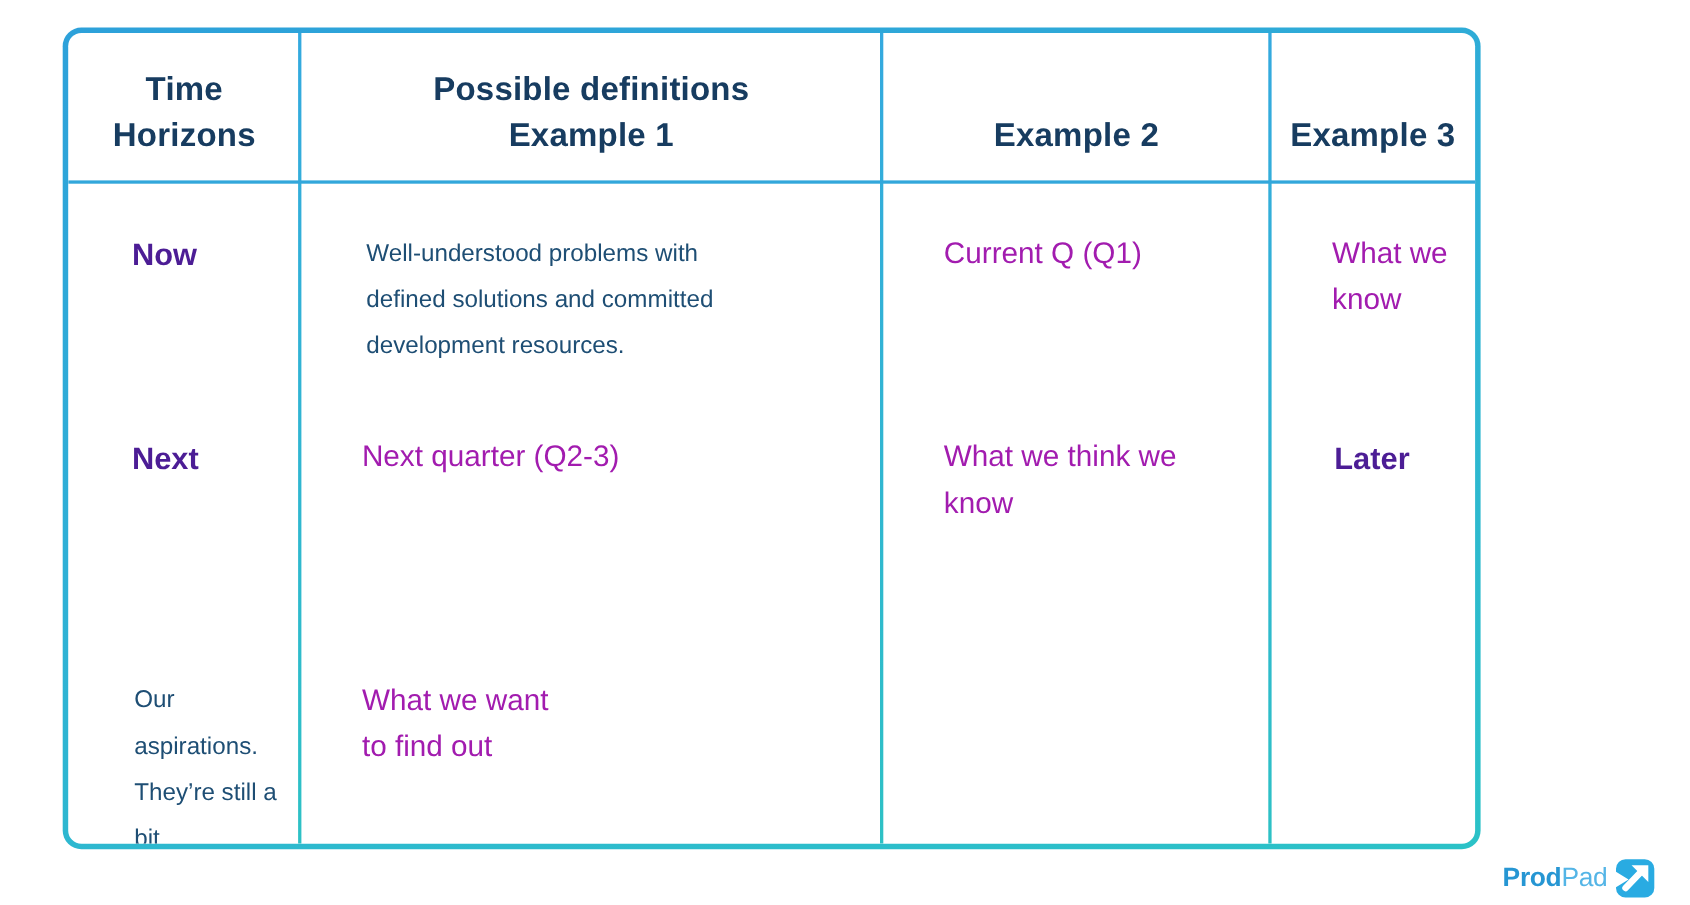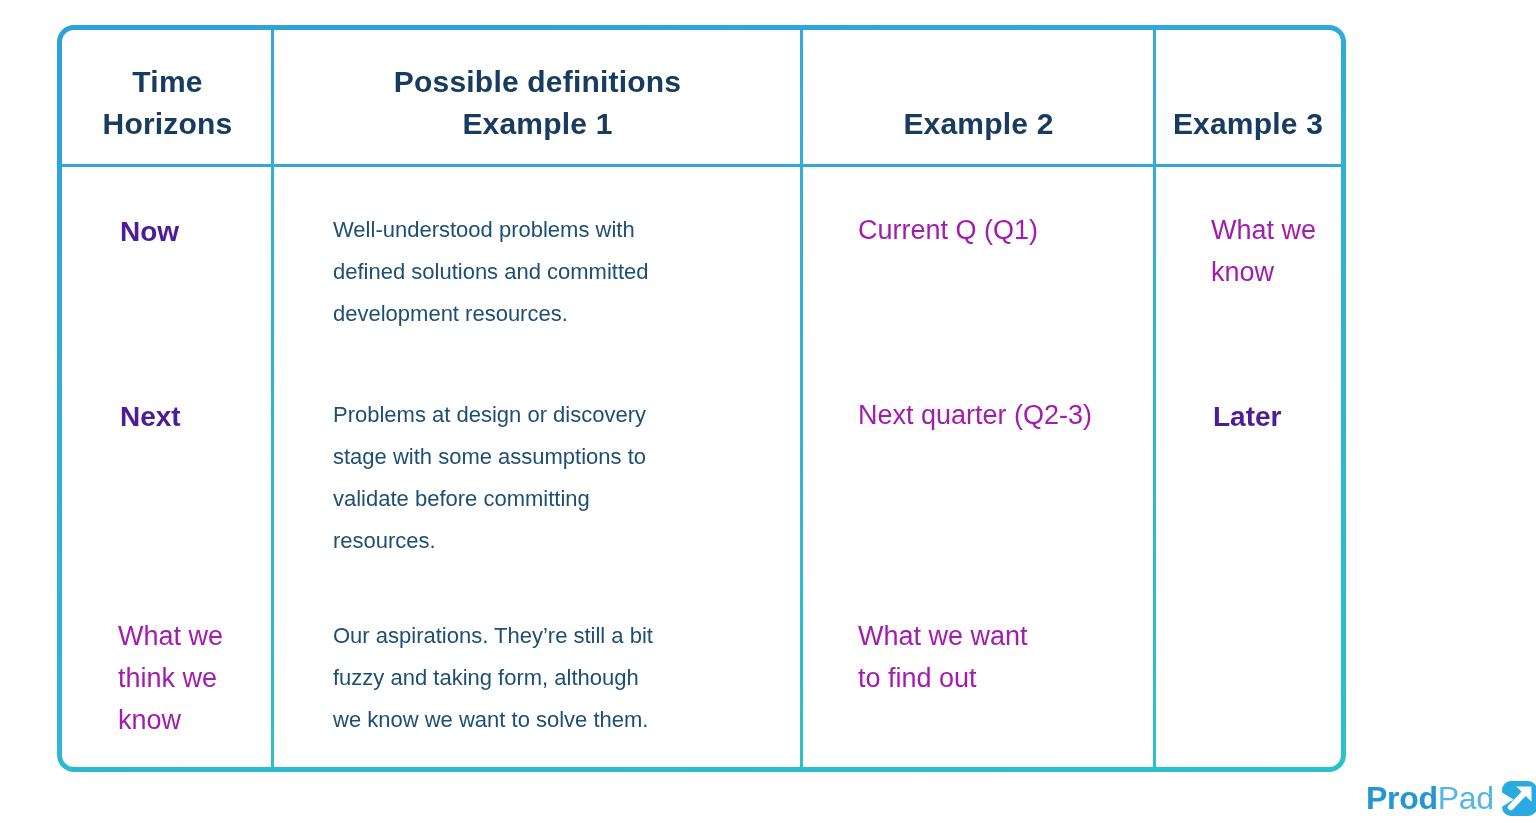--- a/index.html
+++ b/index.html
@@ -94,21 +94,21 @@
   }
   .logo {
     position: absolute;
     left: 1366px;
     top: 779px;
     display: flex;
     align-items: center;
     gap: 7px;
   }
   .logo-text {
-    font-size: 32px;
+    font-size: 24px;
     line-height: 38px;
     letter-spacing: -0.3px;
   }
   .logo-text .bold { font-weight: 700; color: #2696D3; }
   .logo-text .light { font-weight: 400; color: #54B5E6; }
   .logo-icon-svg { display: block; }
 </style>
 </head>
 <body>
 
@@ -125,29 +125,25 @@
       <div class="cell hcell">Example 3</div>
 
       <div class="cell label-cell">Now</div>
       <div class="cell def-cell">Well-understood problems with
 defined solutions and committed
 development resources.</div>
       <div class="cell ex-cell">Current Q (Q1)</div>
       <div class="cell ex-cell">What we know</div>
 
       <div class="cell label-cell">Next</div>
-      <div class="cell def-cell">Problems at design or discovery
-stage with some assumptions to
-validate before committing
-resources.</div>
       <div class="cell ex-cell">Next quarter (Q2-3)</div>
-      <div class="cell label-cell">Later</div>
-
       <div class="cell ex-cell">What we think we
 know</div>
+
+      <div class="cell label-cell">Later</div>
       <div class="cell def-cell">Our aspirations. They’re still a bit
 fuzzy and taking form, although
 we know we want to solve them.</div>
       <div class="cell ex-cell">What we want
 to find out</div>
 
       <div class="vdiv d1"></div>
       <div class="vdiv d2"></div>
       <div class="vdiv d3"></div>
       <div class="hdiv"></div>

